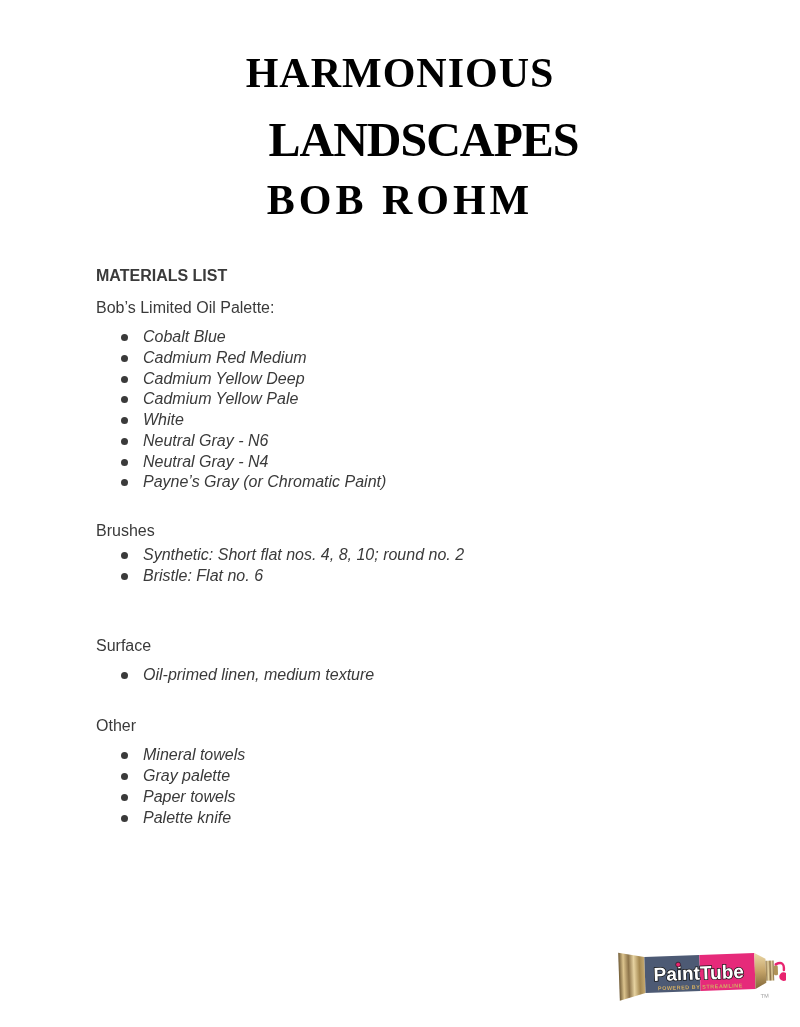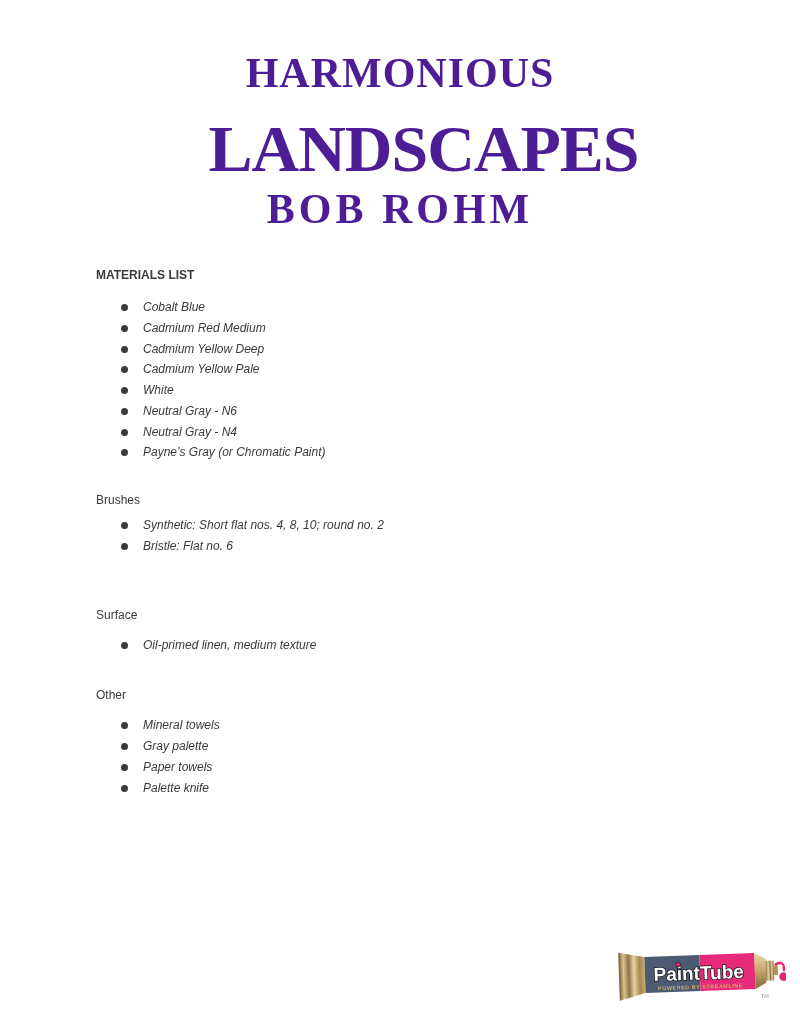--- a/index.html
+++ b/index.html
@@ -12,47 +12,47 @@
     overflow:hidden;
   }
   .page{position:absolute;inset:0;background:#ffffff;}
 
   
   .title-block{
     text-align:center;
     padding-top:50px;
     font-family:"Liberation Serif",serif;
     font-weight:bold;
-    color:#4c1d95;
+    color:#000000;
   }
   .title-line1{
     font-size:42px;
     line-height:46px;
     letter-spacing:1px;
   }
   .title-line2{
-    font-size:66px;
+    font-size:48px;
     line-height:62px;
     letter-spacing:-1px;
-    margin-top:22px;
+    margin-top:13px;
     padding-left:47px;
   }
   .title-line3{
     font-size:42px;
     line-height:58px;
     letter-spacing:4px;
   }
 
   
   .content{
     position:absolute;
     left:96px;
     top:265px;
     width:620px;
-    font-size:12px;
+    font-size:16px;
     line-height:21px;
   }
   .materials-heading{
     font-weight:bold;
     margin:0 0 11px 0;
   }
   .section-heading{
     margin:0 0 9px 0;
     font-weight:normal;
   }
@@ -96,20 +96,21 @@
   <header class="title-block">
     <div class="title-line1">HARMONIOUS</div>
     <div class="title-line2">LANDSCAPES</div>
     <div class="title-line3">BOB ROHM</div>
   </header>
 
   <main class="content">
 
     <p class="materials-heading">MATERIALS LIST</p>
 
+    <p class="section-heading">Bob’s Limited Oil Palette:</p>
     <ul class="bullet-list">
       <li><span class="bullet-dot"></span><span>Cobalt Blue</span></li>
       <li><span class="bullet-dot"></span><span>Cadmium Red Medium</span></li>
       <li><span class="bullet-dot"></span><span>Cadmium Yellow Deep</span></li>
       <li><span class="bullet-dot"></span><span>Cadmium Yellow Pale</span></li>
       <li><span class="bullet-dot"></span><span>White</span></li>
       <li><span class="bullet-dot"></span><span>Neutral Gray - N6</span></li>
       <li><span class="bullet-dot"></span><span>Neutral Gray - N4</span></li>
       <li><span class="bullet-dot"></span><span>Payne’s Gray (or Chromatic Paint)</span></li>
     </ul>

